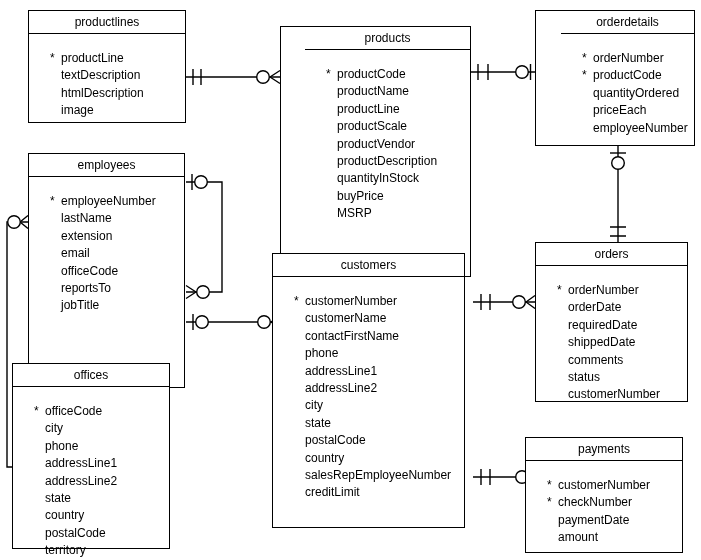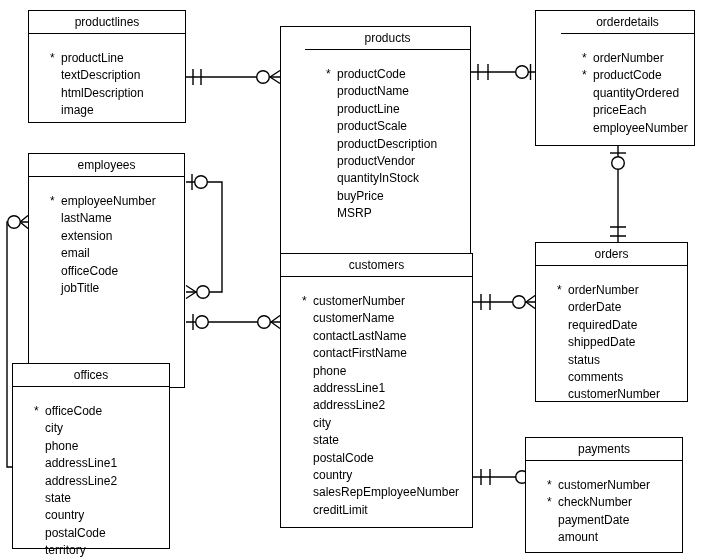--- a/index.html
+++ b/index.html
@@ -99,22 +99,22 @@
       </ul>
   </div>
 
   <div class="table" style="left:280px;top:26px;width:191px;height:251px;padding-left:24px;">
     <div class="table-title">products</div>
     <ul class="fields">
         <li class="field"><span class="star">*</span><span>productCode</span></li>
         <li class="field"><span class="star"></span><span>productName</span></li>
         <li class="field"><span class="star"></span><span>productLine</span></li>
         <li class="field"><span class="star"></span><span>productScale</span></li>
+        <li class="field"><span class="star"></span><span>productVendor</span></li>
         <li class="field"><span class="star"></span><span>productDescription</span></li>
-        <li class="field"><span class="star"></span><span>productVendor</span></li>
         <li class="field"><span class="star"></span><span>quantityInStock</span></li>
         <li class="field"><span class="star"></span><span>buyPrice</span></li>
         <li class="field"><span class="star"></span><span>MSRP</span></li>
       </ul>
   </div>
 
   <div class="table" style="left:535px;top:10px;width:160px;height:136px;padding-left:25px;">
     <div class="table-title">orderdetails</div>
     <ul class="fields">
         <li class="field"><span class="star">*</span><span>orderNumber</span></li>
@@ -126,58 +126,58 @@
   </div>
 
   <div class="table" style="left:28px;top:153px;width:157px;height:235px;">
     <div class="table-title">employees</div>
     <ul class="fields">
         <li class="field"><span class="star">*</span><span>employeeNumber</span></li>
         <li class="field"><span class="star"></span><span>lastName</span></li>
         <li class="field"><span class="star"></span><span>extension</span></li>
         <li class="field"><span class="star"></span><span>email</span></li>
         <li class="field"><span class="star"></span><span>officeCode</span></li>
+        <li class="field"><span class="star"></span><span>reportsTo</span></li>
         <li class="field"><span class="star"></span><span>jobTitle</span></li>
       </ul>
   </div>
 
   <div class="table" style="left:535px;top:242px;width:153px;height:160px;">
     <div class="table-title">orders</div>
     <ul class="fields">
         <li class="field"><span class="star">*</span><span>orderNumber</span></li>
         <li class="field"><span class="star"></span><span>orderDate</span></li>
         <li class="field"><span class="star"></span><span>requiredDate</span></li>
         <li class="field"><span class="star"></span><span>shippedDate</span></li>
+        <li class="field"><span class="star"></span><span>comments</span></li>
         <li class="field"><span class="star"></span><span>status</span></li>
-        <li class="field"><span class="star"></span><span>comments</span></li>
         <li class="field"><span class="star"></span><span>customerNumber</span></li>
       </ul>
   </div>
 
   <div class="table" style="left:12px;top:363px;width:158px;height:186px;">
     <div class="table-title">offices</div>
     <ul class="fields">
         <li class="field"><span class="star">*</span><span>officeCode</span></li>
         <li class="field"><span class="star"></span><span>city</span></li>
         <li class="field"><span class="star"></span><span>phone</span></li>
         <li class="field"><span class="star"></span><span>addressLine1</span></li>
         <li class="field"><span class="star"></span><span>addressLine2</span></li>
         <li class="field"><span class="star"></span><span>state</span></li>
         <li class="field"><span class="star"></span><span>country</span></li>
         <li class="field"><span class="star"></span><span>postalCode</span></li>
         <li class="field"><span class="star"></span><span>territory</span></li>
       </ul>
   </div>
 
-  <div class="table" style="left:280px;top:253px;width:193px;height:275px;">
+  <div class="table" style="left:272px;top:253px;width:193px;height:275px;">
     <div class="table-title">customers</div>
     <ul class="fields">
         <li class="field"><span class="star">*</span><span>customerNumber</span></li>
         <li class="field"><span class="star"></span><span>customerName</span></li>
-        <li class="field"><span class="star"></span><span>contactLastName</span></li>
         <li class="field"><span class="star"></span><span>contactFirstName</span></li>
         <li class="field"><span class="star"></span><span>phone</span></li>
         <li class="field"><span class="star"></span><span>addressLine1</span></li>
         <li class="field"><span class="star"></span><span>addressLine2</span></li>
         <li class="field"><span class="star"></span><span>city</span></li>
         <li class="field"><span class="star"></span><span>state</span></li>
         <li class="field"><span class="star"></span><span>postalCode</span></li>
         <li class="field"><span class="star"></span><span>country</span></li>
         <li class="field"><span class="star"></span><span>salesRepEmployeeNumber</span></li>
         <li class="field"><span class="star"></span><span>creditLimit</span></li>

